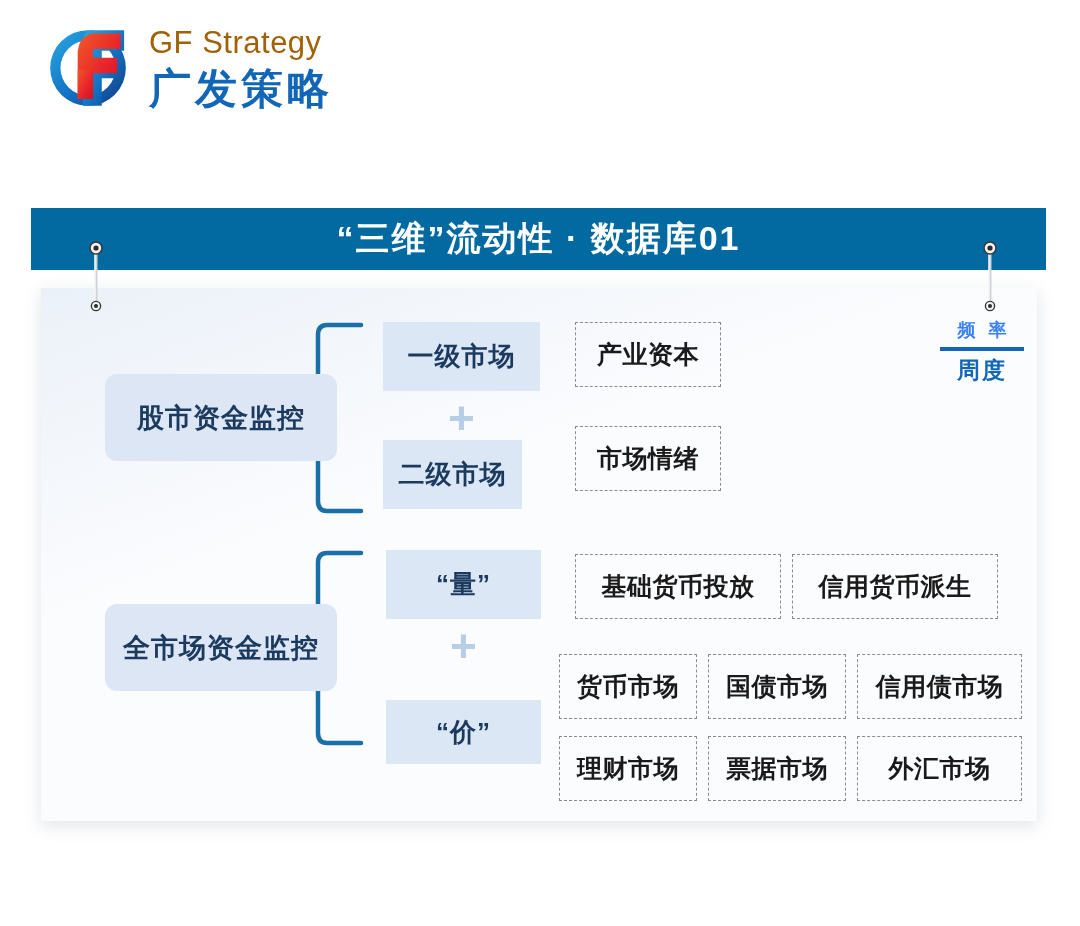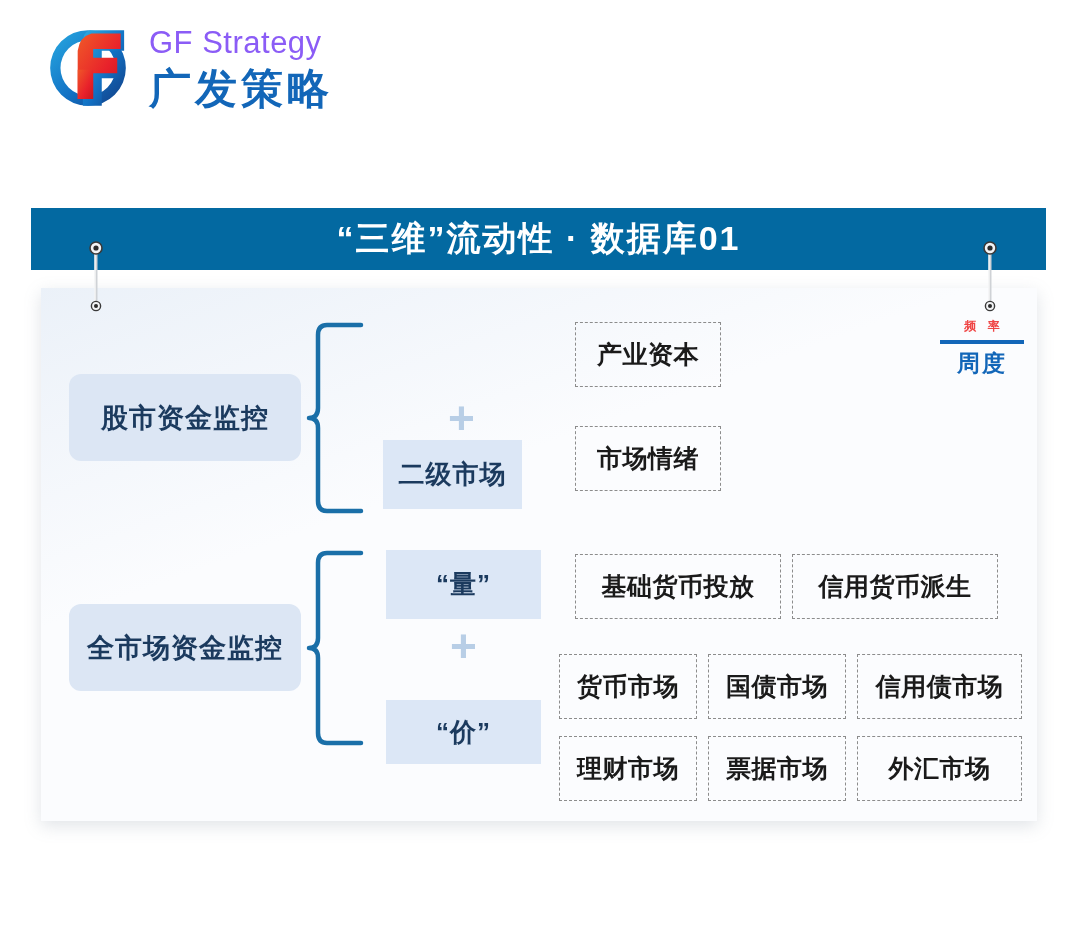--- a/index.html
+++ b/index.html
@@ -30,21 +30,21 @@
     flex: 0 0 auto;
   }
   #brand-text {
     display: flex;
     flex-direction: column;
     justify-content: center;
     line-height: 1;
   }
   #brand-en {
     font-size: 31px;
-    color: #8b5cf6;
+    color: #a16207;
     letter-spacing: 0.5px;
     font-weight: 400;
     margin-bottom: 10px;
   }
   #brand-cn {
     font-size: 42px;
     color: #1266B8;
     letter-spacing: 4px;
     font-weight: 700;
   }
@@ -103,20 +103,21 @@
     background: #DCE6F4;
     border-radius: 12px;
     display: flex;
     align-items: center;
     justify-content: center;
     color: #1B3A5E;
     font-weight: 700;
     font-size: 27px;
     letter-spacing: 1px;
     z-index: 10;
+    margin-left: 36px;
   }
   .sub-box {
     position: absolute;
     background: #DCE7F6;
     display: flex;
     align-items: center;
     justify-content: center;
     color: #1B3A5E;
     font-weight: 700;
     font-size: 26px;
@@ -156,22 +157,22 @@
   
   #freq {
     position: absolute;
     left: 940px;
     top: 318px;
     width: 84px;
     text-align: center;
     z-index: 12;
   }
   #freq-label {
-    font-size: 12px;
-    color: #ef4444;
+    font-size: 18px;
+    color: #3b82f6;
     font-weight: 700;
     letter-spacing: 4px;
     padding-left: 4px;
   }
   #freq-rule {
     height: 4px;
     background: #1266B8;
     margin: 5px 0 4px 0;
   }
   #freq-value {
@@ -233,20 +234,23 @@
 <div id="card">
 
   <div class="grp-box" style="left:28px; top:86px; width:232px; height:87px;">
     <span>股市资金监控</span>
   </div>
 
   <svg class="brace" style="left:264px; top:32px; width:64px; height:196px;" viewBox="0 0 64 196">
     <path d="M56 5 L22 5 Q13 5 13 15 L13 88 Q13 98 4 98 Q13 98 13 108 L13 181 Q13 191 22 191 L56 191" fill="none" stroke="#1A6FA8" stroke-width="4.5" stroke-linecap="round" stroke-linejoin="round"></path>
   </svg>
 
+  <div class="sub-box" style="left:342px; top:34px; width:157px; height:69px;">
+    <span>一级市场</span>
+  </div>
   <div class="plus-mark" style="left:342px; top:104px; width:157px; height:52px;">
     <span>+</span>
   </div>
   <div class="sub-box" style="left:342px; top:152px; width:139px; height:69px;">
     <span>二级市场</span>
   </div>
 
   <div class="leaf-box" style="left:534px; top:34px; width:144px; height:63px;">
     <span>产业资本</span>
   </div>

